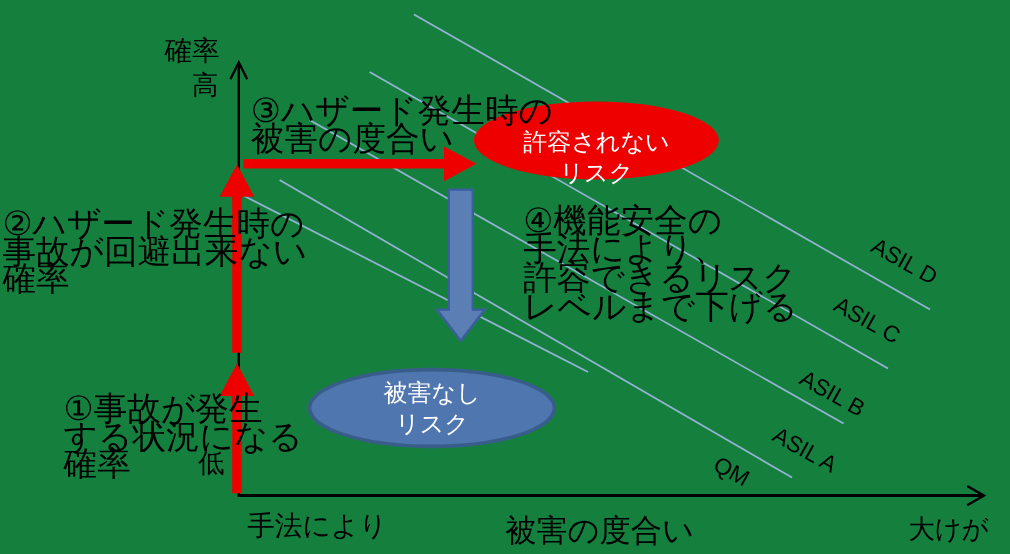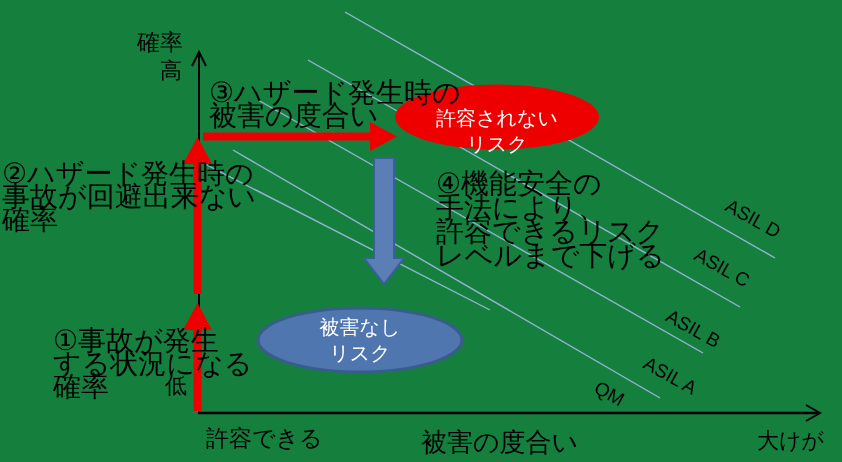--- a/index.html
+++ b/index.html
@@ -43,28 +43,28 @@
 
     <path d="M374,158 L394,158 L394,258 L404,258 L384,284 L364,258 L374,258 Z" stroke-width="2" fill="#5b7fb5" stroke="#3a5e9e"></path>
 
     <ellipse cx="497" cy="117" rx="102" ry="32.5" fill="#ee0000"></ellipse>
     <ellipse cx="360" cy="340" rx="102" ry="32" stroke-width="3" fill="#4f76ae" stroke="#385d8a"></ellipse>
   </svg>
 
   <div class="axis-label" style="left:137px;top:27px;font-size:23px;">確率</div>
   <div class="axis-label" style="left:160px;top:56px;font-size:22px;">高</div>
   <div class="axis-label" style="left:165px;top:371px;font-size:22px;">低</div>
-  <div class="axis-label" style="left:206px;top:423px;font-size:23px;">許容できる</div>
+  <div class="axis-label" style="left:206px;top:423px;font-size:23px;">手法により</div>
   <div class="axis-label" style="left:421px;top:425px;font-size:26px;">被害の度合い</div>
   <div class="axis-label" style="left:757px;top:426px;font-size:22px;">大けが</div>
 
   <div class="txt" style="left:53px;top:329px;">①事故が発生
 する状況になる
 確率</div>
-  <div class="txt" style="left:2px;top:162px;">②ハザード発生時の
+  <div class="txt" style="left:2px;top:175px;">②ハザード発生時の
 事故が回避出来ない
 確率</div>
   <div class="txt" style="left:209px;top:81px;">③ハザード発生時の
 被害の度合い</div>
   <div class="txt" style="left:420px;top:172px;line-height:24px;margin-left:16px;">④機能安全の
 手法により、
 許容できるリスク
 レベルまで下げる</div>
 
   <div class="ellipse-label" style="left:497px;top:117px;margin-top:14px;">許容されない

